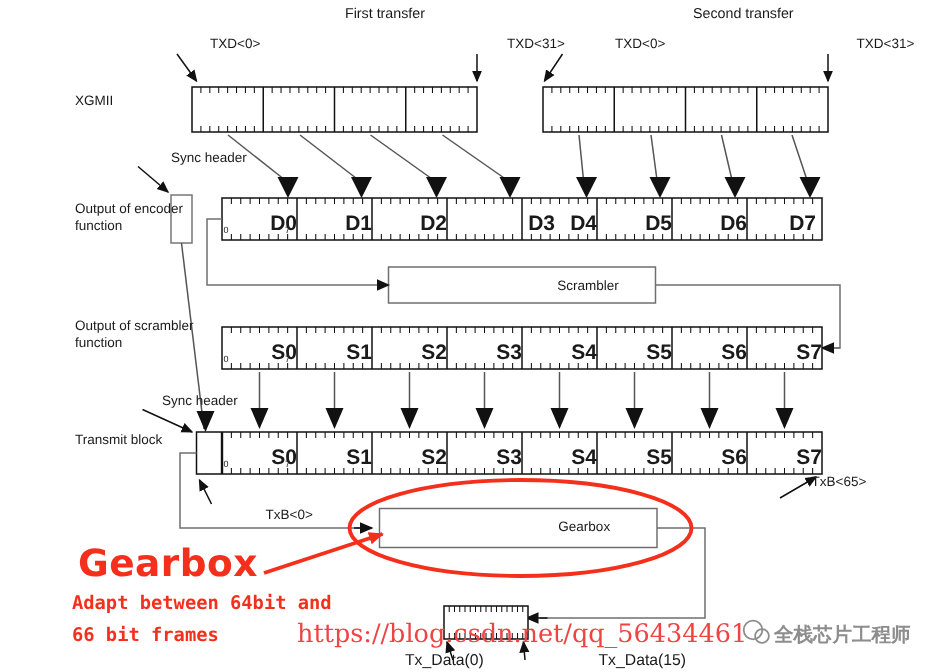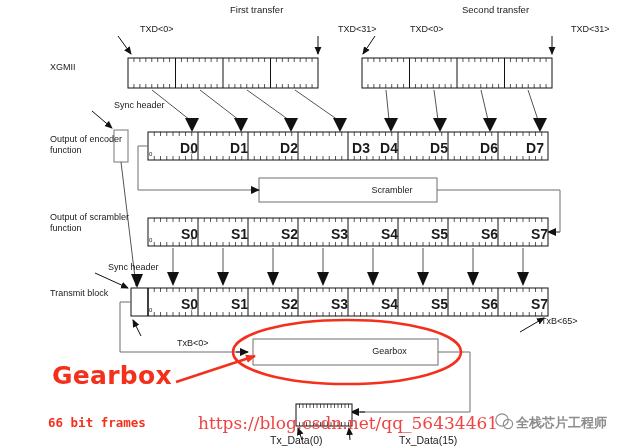--- a/index.html
+++ b/index.html
@@ -701,20 +701,21 @@
   <div class="lbl sm" style="left:259px;top:185px;width:178px;text-align:center;">Scrambler</div>
   <div class="lbl sm" style="left:253px;top:346px;width:185px;text-align:center;">Gearbox</div>
 
   <div class="lbl sm" style="left:133px;top:338px;">TxB&lt;0&gt;</div>
   <div class="lbl sm" style="left:497px;top:316px;">TxB&lt;65&gt;</div>
 
   <div class="lbl sm bold" style="left:226px;top:434px;font-size:10.5px;">Tx_Data(0)</div>
   <div class="lbl sm bold" style="left:355px;top:434px;font-size:10.5px;">Tx_Data(15)</div>
 
   <div class="lbl gearbox-title" style="left:8px;top:361px;">Gearbox</div>
+  <div class="lbl gearbox-sub" style="left:4px;top:392px;">Adapt between 64bit and</div>
   <div class="lbl gearbox-sub" style="left:4px;top:413px;">66 bit frames</div>
 
   <div class="wm" style="left:198px;top:413px;">https://blog.csdn.net/qq_56434461</div>
   <div class="wmcn" style="left:516px;top:414px;">全栈芯片工程师</div>
   <svg style="position:absolute;left:494px;top:412px;" width="20" height="18">
     <circle cx="8" cy="8" r="6.2" fill="none" stroke="#8d8d8d" stroke-width="1.2"></circle>
     <circle cx="14" cy="12" r="4.6" fill="none" stroke="#8d8d8d" stroke-width="1.2"></circle>
   </svg>
 
   <div id="cells">

